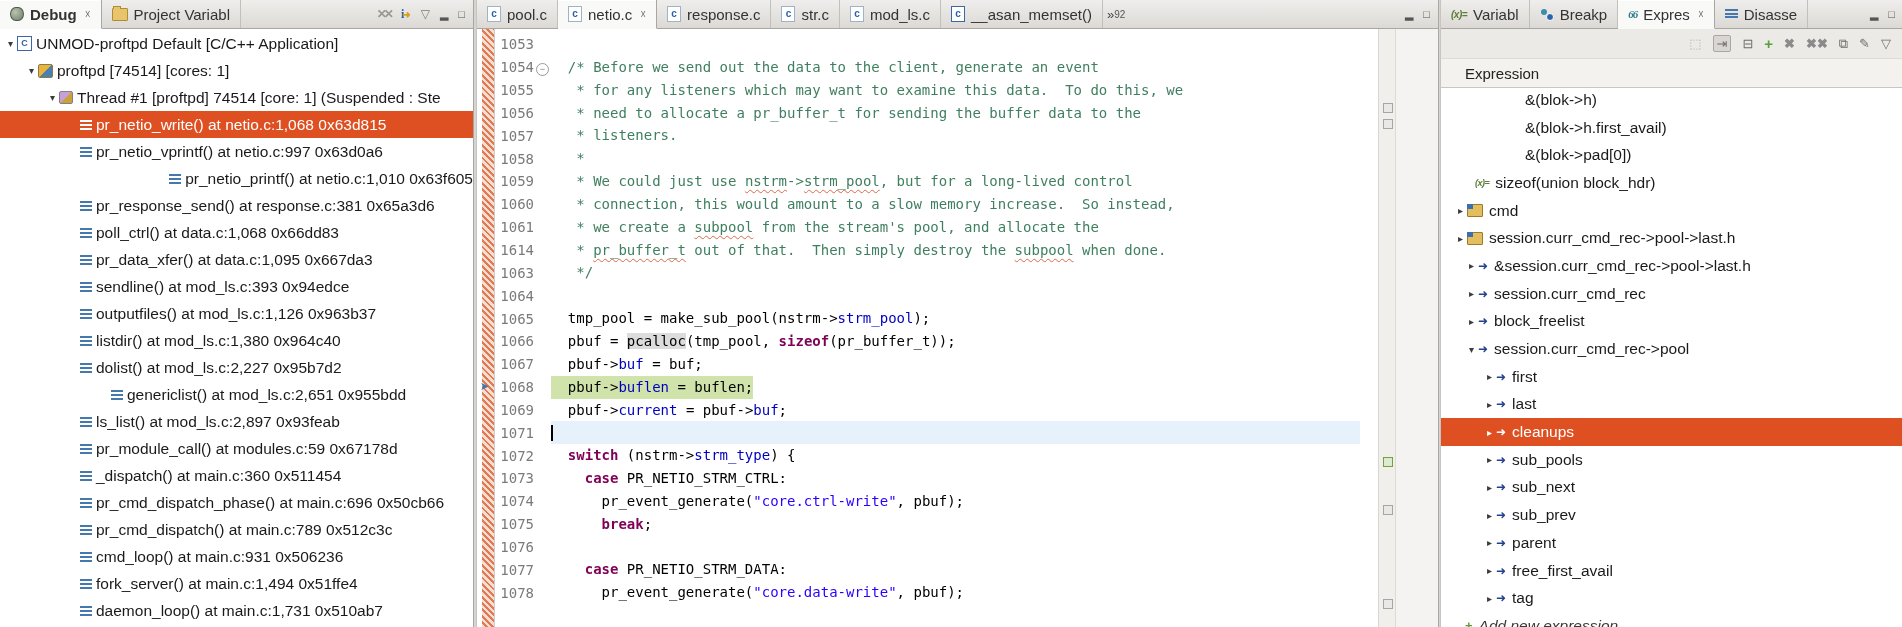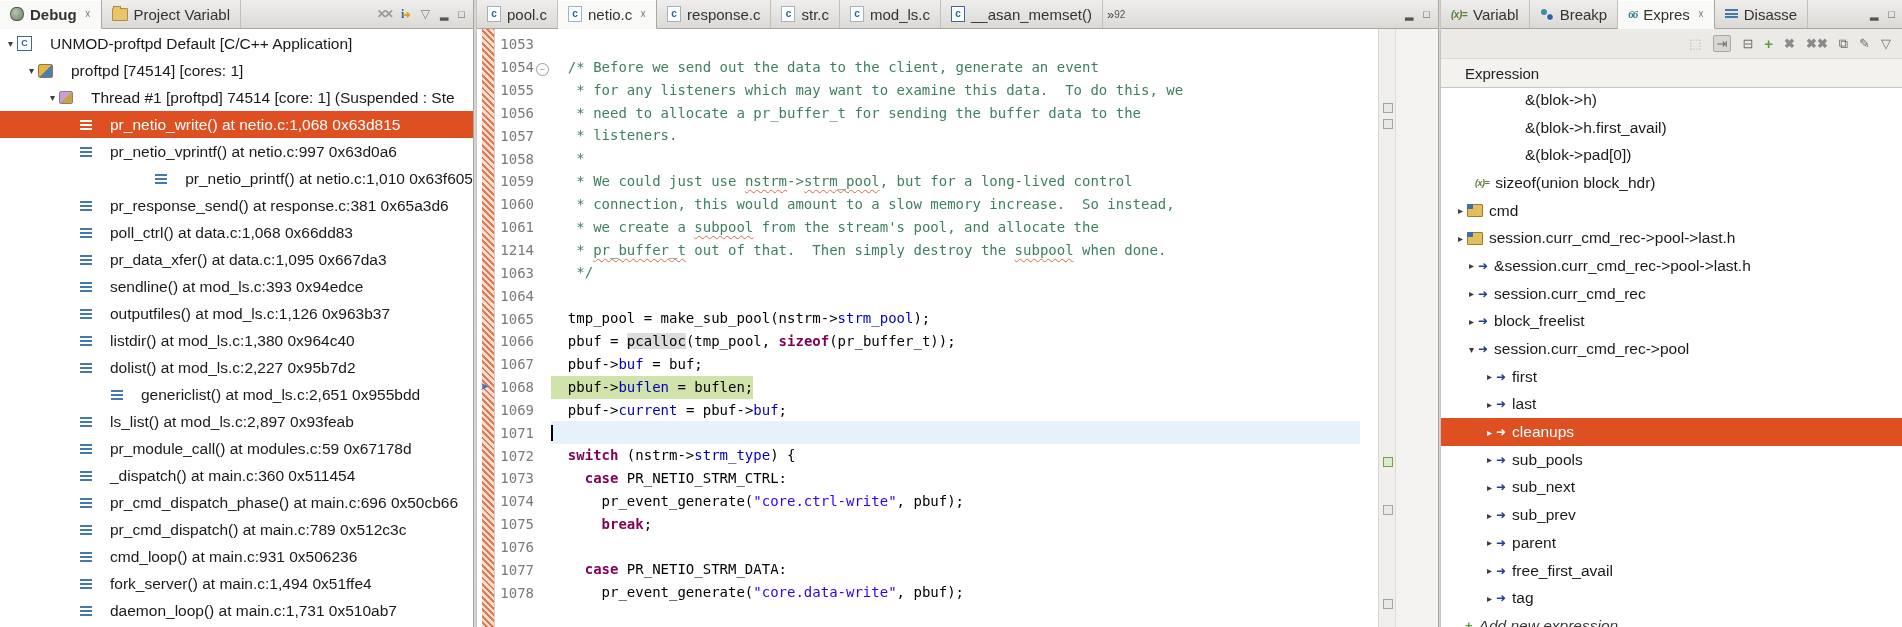--- a/index.html
+++ b/index.html
@@ -60,21 +60,21 @@
   .ic-disasm{width:13px;height:11px;
      background:repeating-linear-gradient(#4579ad 0 2px,rgba(0,0,0,0) 2px 3.6px);}
   .ic-restart{font:bold 12px "Liberation Serif",serif;color:#2b62a8;}
   .ic-restart:after{content:"\279C";color:#d9a018;font-size:10px;margin-left:-2px;}
   .ic-xx{color:#9a9894;font-size:12px;letter-spacing:-3px;font-weight:bold;}
 
   
   .tree{position:absolute;left:0;right:0;font-size:15.5px;color:#1a1a1a;}
   .trow{position:relative;display:flex;align-items:center;white-space:nowrap;overflow:hidden;}
   .trow .tw{width:13px;flex:none;font-size:10px;color:#3c3c3c;text-align:center;}
-  .trow .lbl{margin-left:18px;}
+  .trow .lbl{margin-left:4px;}
   .trow.sel{background:#de5022;color:#fff;}
   .trow.sel .tw{color:#fff;}
   #debug-tree .trow{height:27px;}
   #expr-tree .trow{height:27.7px;}
 
   
   #editor-body{position:absolute;left:0;right:0;top:29px;bottom:0;background:#fff;}
   #hatch{position:absolute;left:5px;top:0;bottom:0;width:12px;
      background:repeating-linear-gradient(45deg,#f6ddd2 0 2.5px,#e07a52 2.5px 4.5px);
      border-right:1px solid #d0cec9;}
@@ -334,21 +334,21 @@
           <span class="ln">1060</span>
           <span class="fold"></span>
           <span class="ct"><span class="txt"><span class="sc">   * connection, this would amount to a slow memory increase.  So instead,</span></span></span>
         </div>
         <div class="cl">
           <span class="ln">1061</span>
           <span class="fold"></span>
           <span class="ct"><span class="txt"><span class="sc">   * we create a </span><span class="su">subpool</span><span class="sc"> from the stream's pool, and allocate the</span></span></span>
         </div>
         <div class="cl">
-          <span class="ln">1214</span>
+          <span class="ln">1614</span>
           <span class="fold"></span>
           <span class="ct"><span class="txt"><span class="sc">   * </span><span class="su">pr_buffer_t</span><span class="sc"> out of that.  Then simply destroy the </span><span class="su">subpool</span><span class="sc"> when done.</span></span></span>
         </div>
         <div class="cl">
           <span class="ln">1063</span>
           <span class="fold"></span>
           <span class="ct"><span class="txt"><span class="sc">   */</span></span></span>
         </div>
         <div class="cl">
           <span class="ln">1064</span>

